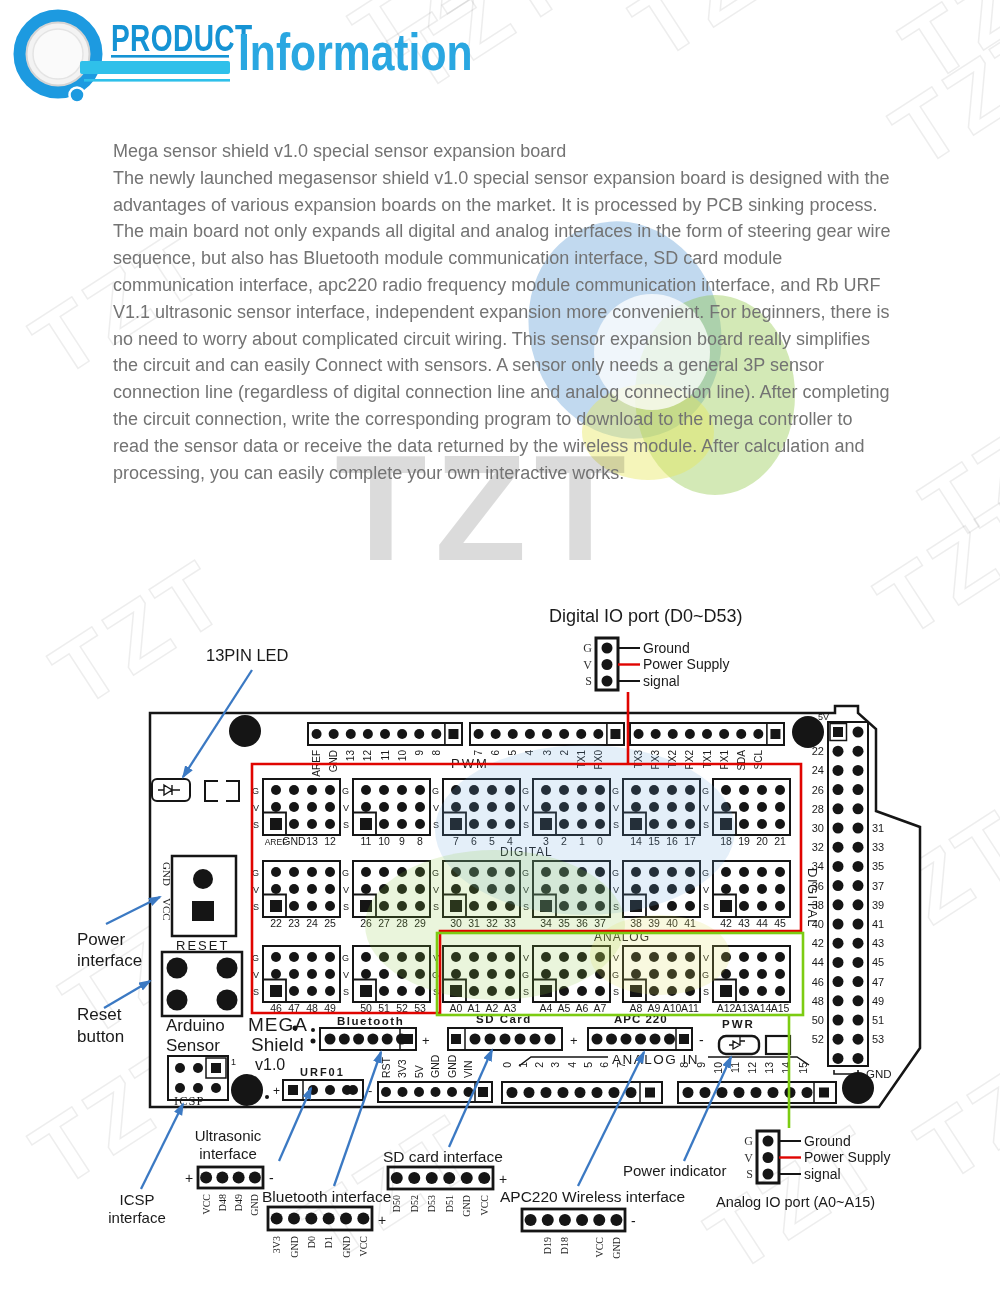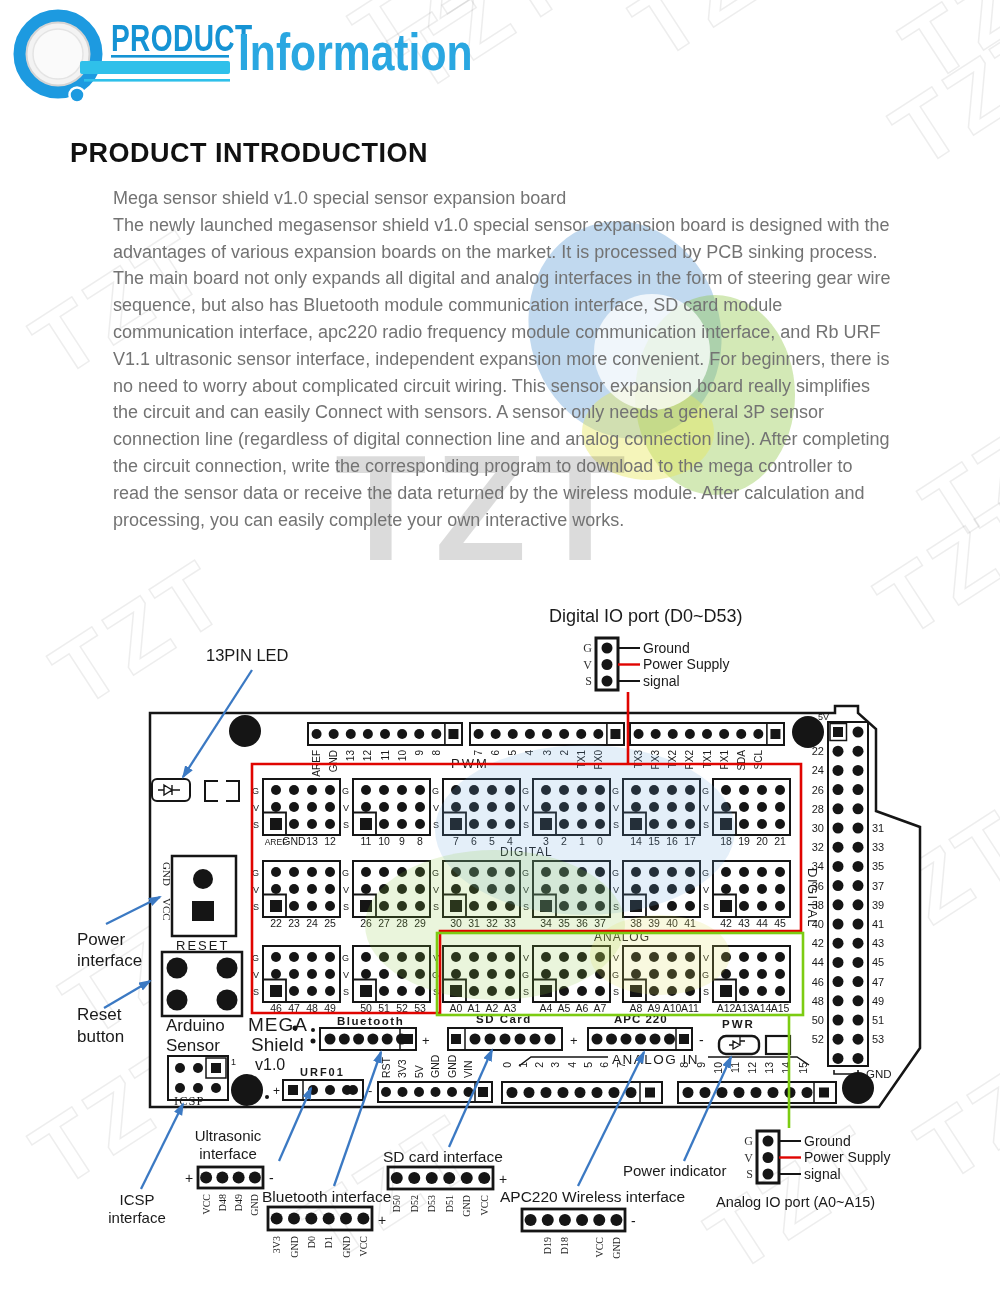--- a/index.html
+++ b/index.html
@@ -53,21 +53,20 @@
     <rect id="hdr-bar" x="80" y="61" width="150" height="13" rx="2" fill="#2fc0ea"></rect>
     <rect id="hdr-underline" x="111" y="55" width="118" height="2.6" fill="#1593d4"></rect>
     <rect id="hdr-thinline" x="84" y="79" width="146" height="2.6" fill="#2fc0ea"></rect>
     <circle id="hdr-dot" cx="77" cy="95" r="7.5" fill="#1d9ae0" stroke="#ffffff" stroke-width="2.5"></circle>
   </svg>
 
   <div id="product" class="hdr-text" style="color: rgb(21, 147, 212);">PRODUCT</div>
   <div id="information" class="hdr-text" style="color: rgb(42, 167, 225);">Information</div>
 
   <div class="intro">
-    <h1>PRODUCT INTRODUCTION</h1>
     <div class="lead">Mega sensor shield v1.0 special sensor expansion board</div>
     <div class="body">The newly launched megasensor shield v1.0 special sensor expansion board is designed with the advantages of various expansion boards on the market. It is processed by PCB sinking process. The main board not only expands all digital and analog interfaces in the form of steering gear wire sequence, but also has Bluetooth module communication interface, SD card module communication interface, apc220 radio frequency module communication interface, and Rb URF V1.1 ultrasonic sensor interface, independent expansion more convenient. For beginners, there is no need to worry about complicated circuit wiring. This sensor expansion board really simplifies the circuit and can easily Connect with sensors. A sensor only needs a general 3P sensor connection line (regardless of digital connection line and analog connection line). After completing the circuit connection, write the corresponding program to download to the mega controller to read the sensor data or receive the data returned by the wireless module. After calculation and processing, you can easily complete your own interactive works.</div>
   </div>
 
   <svg id="board" width="1000" height="716" viewBox="0 595 1000 716">
     <defs>
       <marker id="arrow" markerUnits="userSpaceOnUse" markerWidth="14" markerHeight="10" refX="11" refY="4.5" orient="auto">
         <path d="M0,0 L13,4.5 L0,9 Z" fill="#3b79c3"></path>
       </marker>
     </defs>

